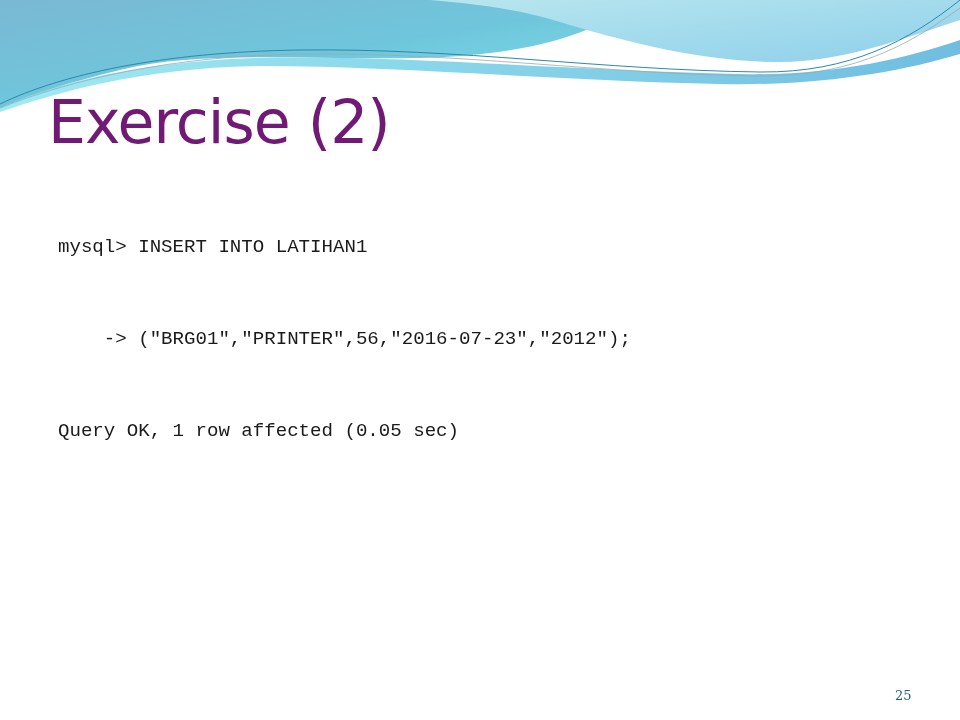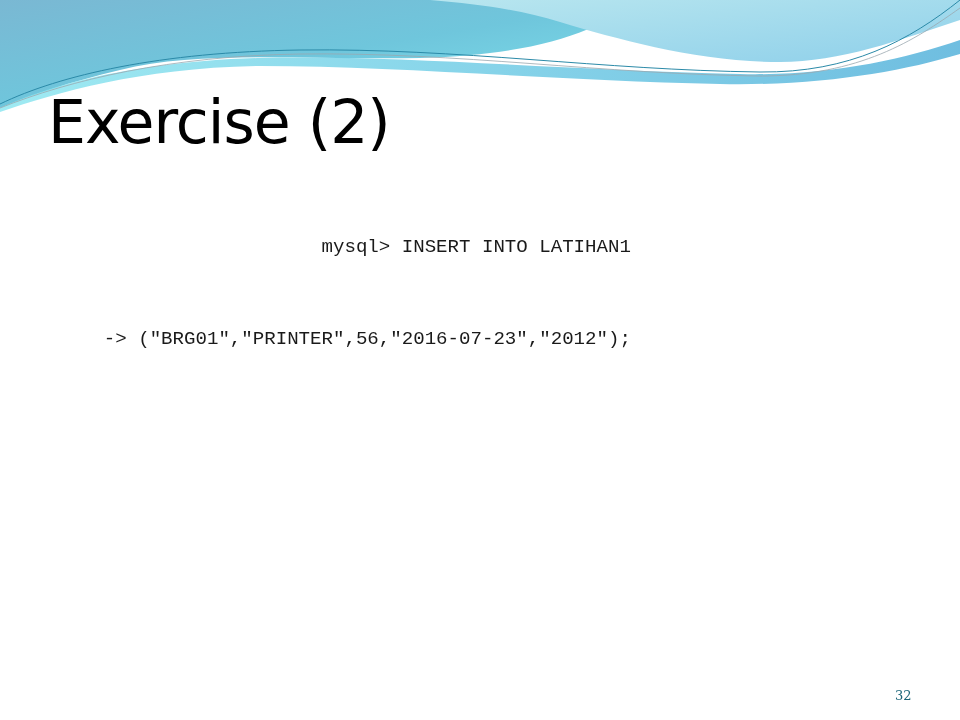--- a/index.html
+++ b/index.html
@@ -5,31 +5,31 @@
   html, body { margin: 0; padding: 0; }
   body {
     width: 960px; height: 720px; position: relative; overflow: hidden;
     background: #ffffff;
     font-family: "Liberation Sans", sans-serif;
   }
   .bg-wave { position: absolute; left: 0; top: 0; width: 960px; height: 120px; }
   .title {
     position: absolute; left: 48px; top: 82px;
     font-family: "DejaVu Sans", sans-serif;
-    font-size: 60px; line-height: 80px; color: #000000;
+    font-size: 60px; line-height: 80px; color: #701a75;
     letter-spacing: -1px; margin: 0; font-weight: normal;
   }
   .console {
     position: absolute; left: 58px; top: 171px;
     margin: 0;
     font-family: "Liberation Mono", monospace;
     font-size: 19.1px; line-height: 30.65px; color: #1a1a1a;
     white-space: pre;
   }
-  .line { display: block; height: 30.65px; text-align: right; }
+  .line { display: block; height: 30.65px; }
   .page-num {
     position: absolute; left: 895px; top: 688px;
     font-family: "DejaVu Serif", serif; font-size: 13px; color: #1a6478;
   }
 </style>
 </head>
 <body>
 
 <svg class="bg-wave" viewBox="0 0 960 120" preserveAspectRatio="none">
   <defs>
@@ -56,23 +56,24 @@
 
   <path d="M0,104 C60,75 160,52 300,50 C460,48 600,70 760,72 C850,73 910,40 960,0" stroke="#2b8aa8" stroke-width="1" fill="none"></path>
   <path d="M0,108 C70,80 170,56 300,54 C460,52 600,74 760,76 C860,76 915,40 960,8" stroke="#9aa8b0" stroke-width="0.8" fill="none"></path>
 </svg>
 
 <h1 class="title">Exercise (2)</h1>
 
 <div class="console">
   <span class="line">mysql&gt; INSERT INTO LATIHAN1</span>
   <span class="line">    -&gt; ("BRG01","PRINTER",56,"2016-07-23","2012");</span>
+  <span class="line">Query OK, 1 row affected (0.05 sec)</span>
   <span class="line"> </span>
   
   
   
   
   
   
   
 </div>
 
-<div class="page-num">32</div>
+<div class="page-num">25</div>
 
 </body></html>

